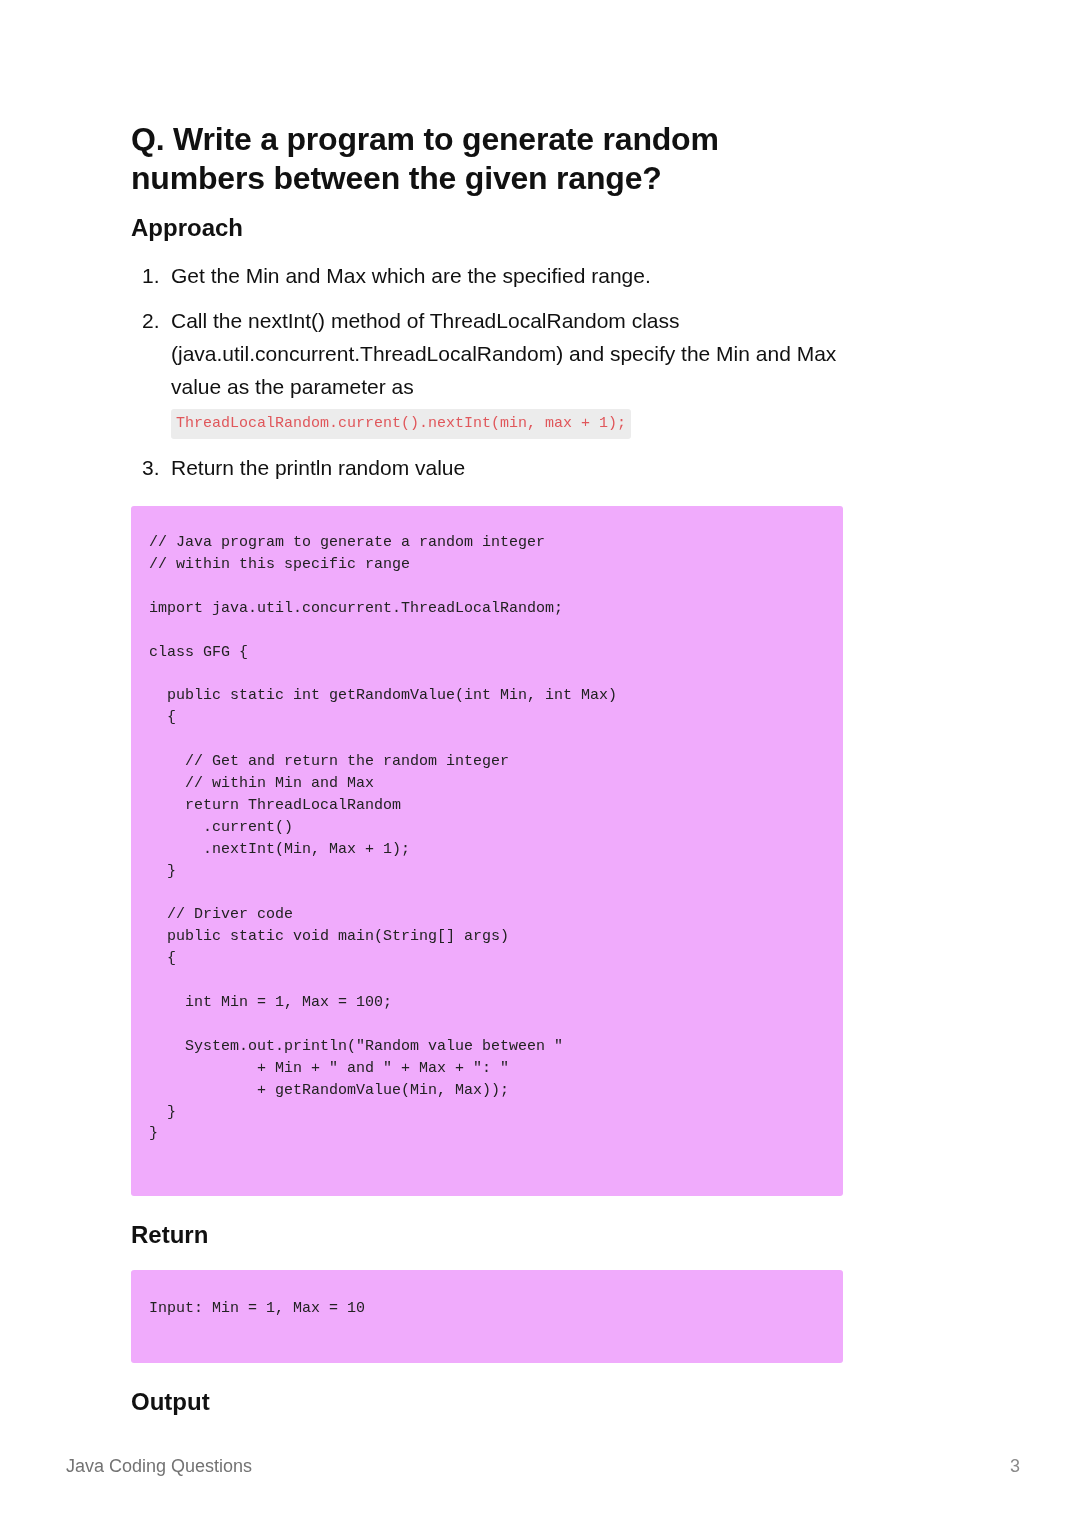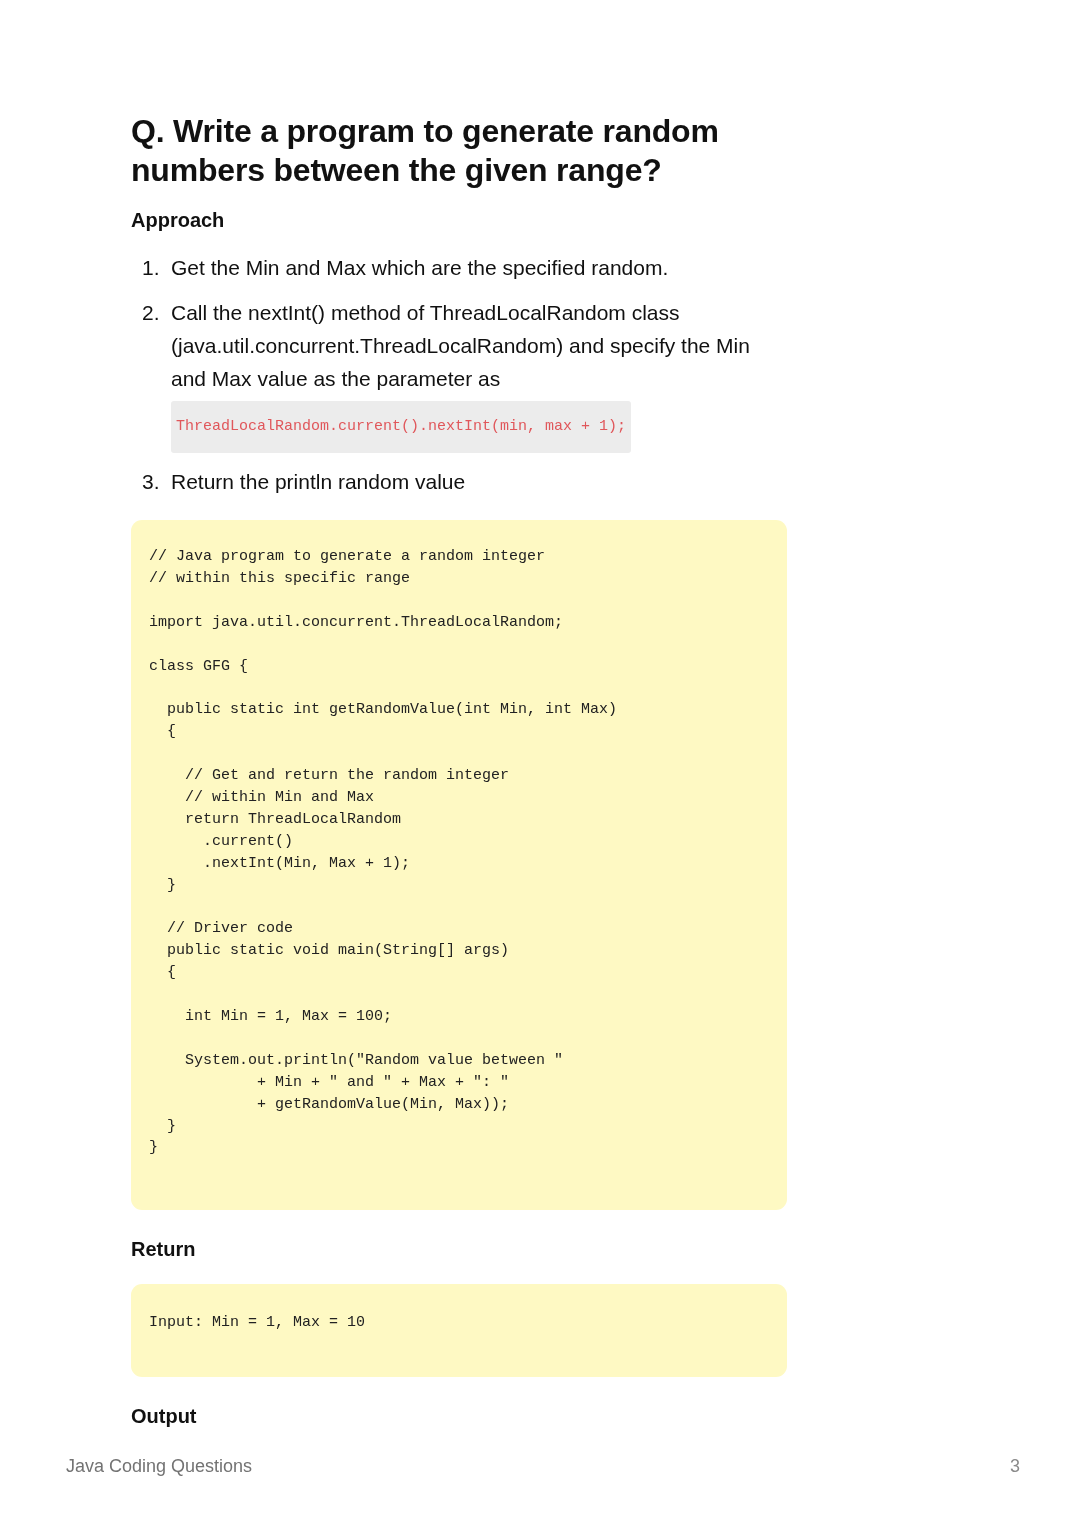--- a/index.html
+++ b/index.html
@@ -1,45 +1,45 @@
 <!DOCTYPE html>
 <html><head>
   <meta charset="utf-8">
   <style>
     html, body { margin: 0; padding: 0; background: #ffffff; }
     body { width: 1086px; height: 1536px; position: relative; overflow: hidden; font-family: "Liberation Sans", sans-serif; color: #111111; }
-    .content { position: absolute; left: 131px; top: 112px; width: 656px; }
+    .content { position: absolute; left: 131px; top: 120px; width: 712px; }
     h1 { margin: 0; font-size: 32px; line-height: 39px; font-weight: bold; letter-spacing: -0.2px; color: #111; }
-    .section-heading { font-size: 20px; font-weight: bold; margin: 0; line-height: 26px; color: #111; }
+    .section-heading { font-size: 24px; font-weight: bold; margin: 0; line-height: 26px; color: #111; }
     .approach { margin-top: 17px; }
     ol { margin: 18px 0 0 0; padding: 0; list-style: none; }
     ol li { position: relative; padding-left: 40px; font-size: 21px; line-height: 33px; margin-bottom: 12px; color: #111; }
     ol li .num { position: absolute; left: 11px; top: 0; }
-    .inline-code { display: inline-block; margin-top: 6px; background: #ececec; color: #e0575b; font-family: "Liberation Mono", monospace; font-size: 15px; line-height: 22px; padding: 15px 5px; border-radius: 3px; }
-    .code-block { background: #fef9c3; border-radius: 11px; padding: 26px 18px 30px 18px; margin-top: 20px; }
+    .inline-code { display: inline-block; margin-top: 6px; background: #ececec; color: #e0575b; font-family: "Liberation Mono", monospace; font-size: 15px; line-height: 22px; padding: 4px 5px; border-radius: 3px; }
+    .code-block { background: #f0abfc; border-radius: 3px; padding: 26px 18px 30px 18px; margin-top: 20px; }
     .code-block pre { margin: 0; font-family: "Liberation Mono", monospace; font-size: 15px; line-height: 21.9px; color: #222; white-space: pre; }
     .main-code { margin-top: 22px; height: 634px; }
     .input-heading { margin-top: 26px; }
     .input-block { margin-top: 22px; padding: 26px 18px 41px 18px; height: 26px; }
     .input-block pre { line-height: 26px; }
     .output-heading { margin-top: 26px; }
     .footer-left { position: absolute; left: 66px; top: 1456px; font-size: 18px; color: #737373; }
     .footer-right { position: absolute; right: 66px; top: 1456px; font-size: 18px; color: #8a8a8a; }
   </style>
 </head>
 <body>
 
 <div class="content">
   <h1>Q. Write a program to generate random numbers between the given range?</h1>
   <div class="section-heading approach">Approach</div>
 
   <ol>
     <li>
       <span class="num">1.</span>
-      <span>Get the Min and Max which are the specified random.</span>
+      <span>Get the Min and Max which are the specified range.</span>
     </li>
     <li>
       <span class="num">2.</span>
       <span>Call the nextInt() method of ThreadLocalRandom class (java.util.concurrent.ThreadLocalRandom) and specify the Min and Max value as the parameter as</span><br>
       <code class="inline-code">ThreadLocalRandom.current().nextInt(min, max + 1);</code>
     </li>
     <li>
       <span class="num">3.</span>
       <span>Return the println random value</span>
     </li>

